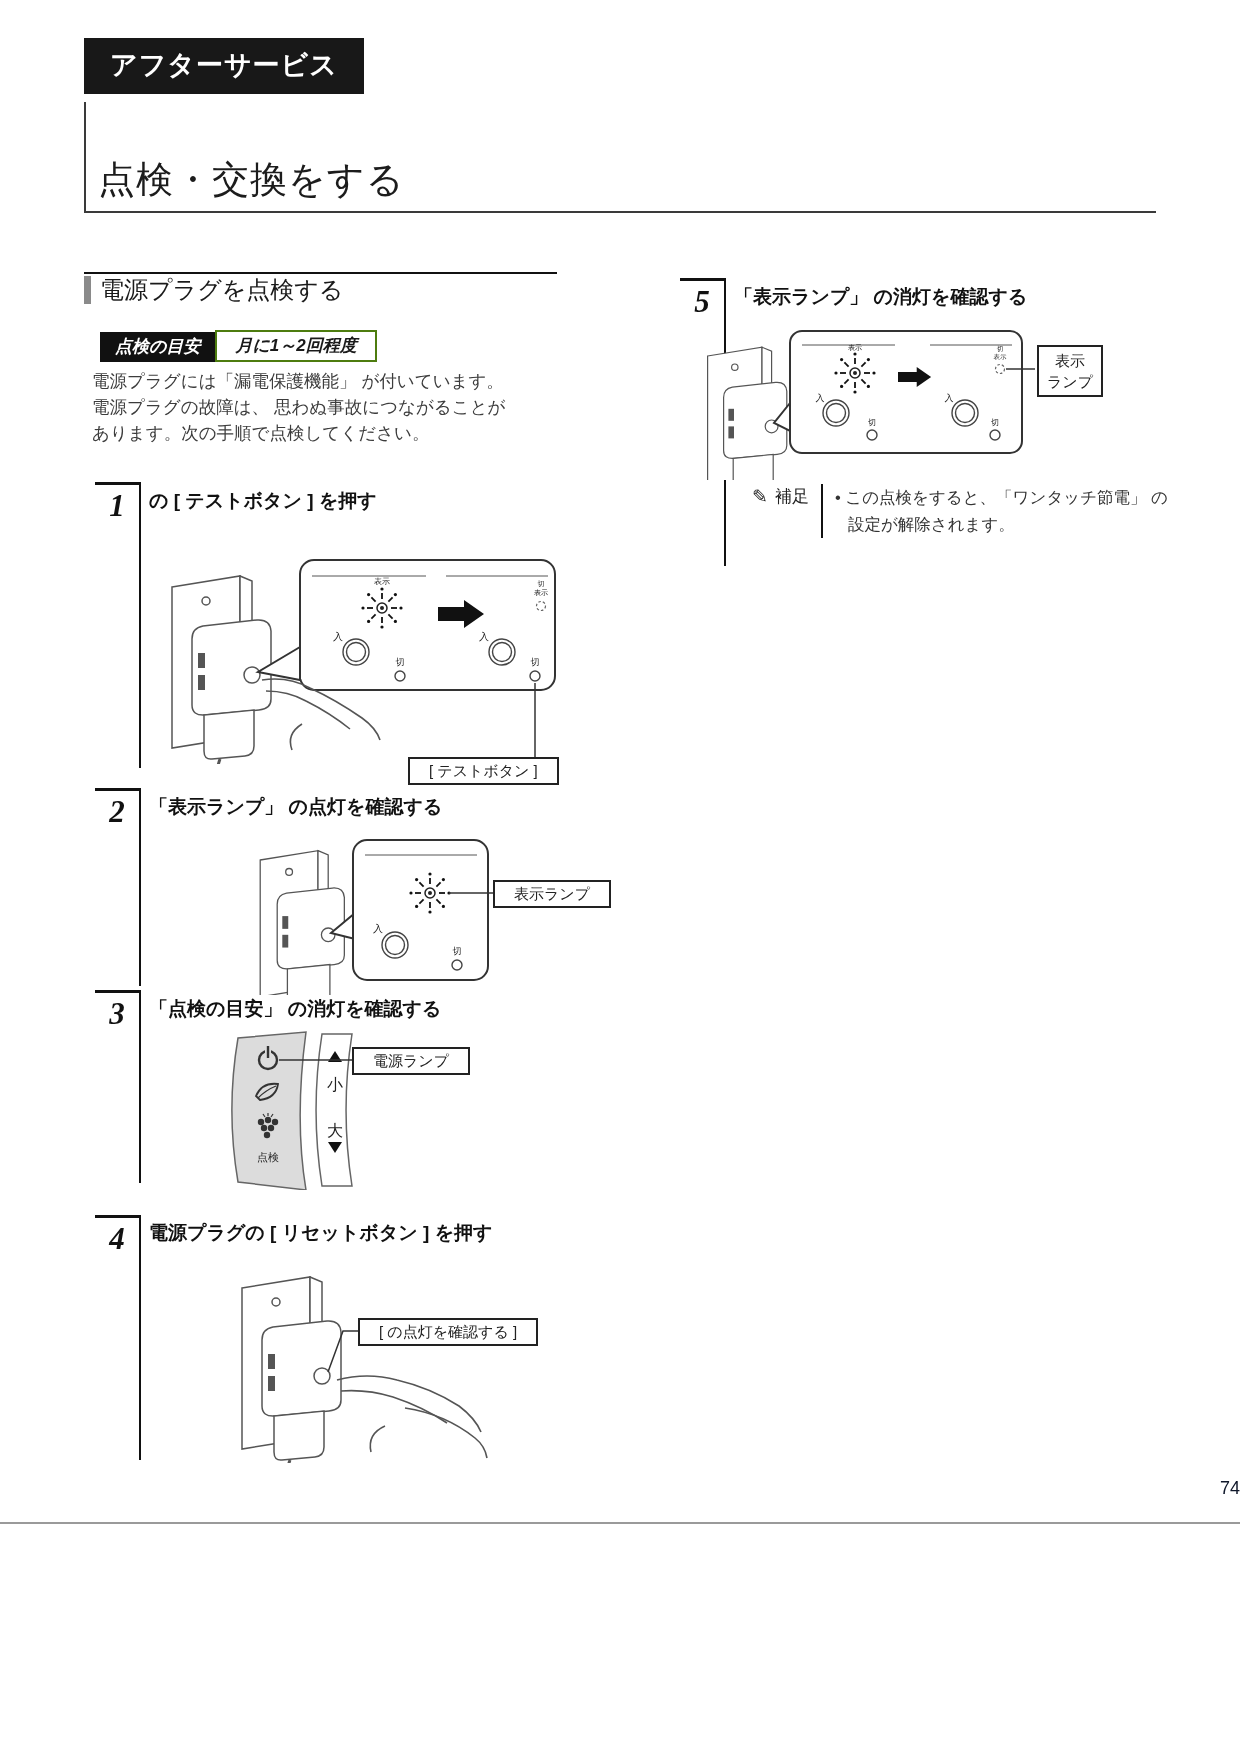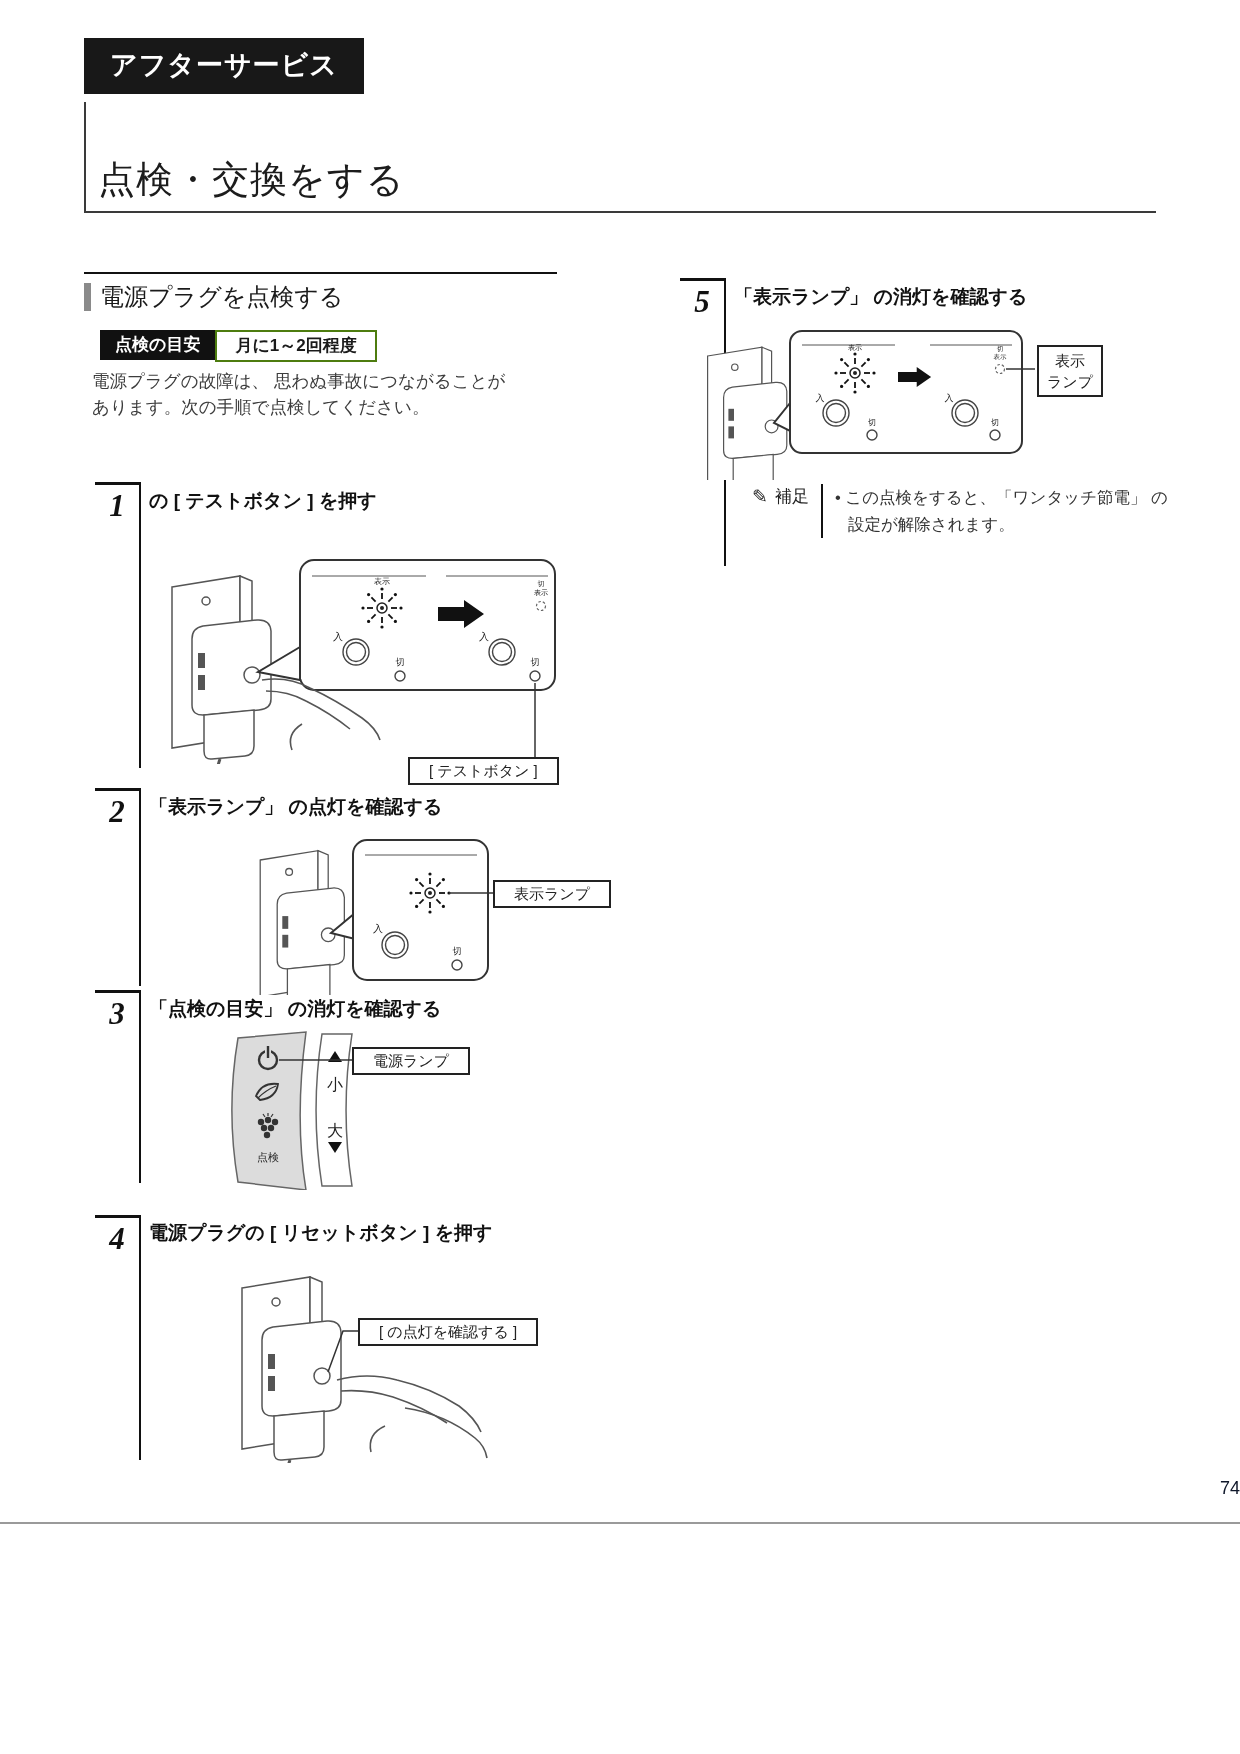--- a/index.html
+++ b/index.html
@@ -11,26 +11,26 @@
   .banner {
     position:absolute; left:84px; top:38px; background:#181818; color:#fff;
     font-size:27px; font-weight:bold; padding:9px 26px 11px 26px; letter-spacing:1px;
   }
   .title-vline { position:absolute; left:84px; top:102px; height:110px; border-left:2px solid #3a3a3a; }
   .page-title { position:absolute; left:98px; top:155px; font-size:37px; font-weight:400; color:#1c1c1c; letter-spacing:1px; }
   .title-hr { position:absolute; left:84px; top:211px; width:1072px; border-top:2px solid #3a3a3a; }
 
   .sec-head {
     position:absolute; left:84px; top:272px; width:473px;
-    border-top:2px solid #111; padding-top:7px; display:flex; align-items:center;
+    border-top:2px solid #111; display:flex; align-items:center;
   }
   .sec-bar { width:7px; height:28px; background:#8a8a8a; margin-right:9px; }
   .sec-title { font-size:24px; color:#1a1a1a; }
 
-  .badge-row { position:absolute; left:100px; top:330px; display:flex; align-items:flex-start; }
+  .badge-row { position:absolute; left:100px; top:330px; display:flex; align-items:flex-end;font-style:italic; }
   .badge-black { background:#111; color:#fff; font-size:17px; font-weight:bold; padding:3px 15px 4px; }
   .badge-box { border:2px solid #4d7c0f; font-size:17px; font-weight:bold; padding:2px 18px 3px; color:#1a1a1a; }
 
   .intro { position:absolute; left:92px; top:368px; width:470px; font-size:17.5px; line-height:26px; color:#3c3c3c; }
 
   .step-num {
     position:absolute; width:44px; border-top:3px solid #111; text-align:center;
     font-family:"Liberation Serif", serif; font-style:italic; font-weight:bold;
     font-size:31px; color:#111; padding-top:3px;
   }
@@ -117,20 +117,21 @@
     <span class="sec-bar"></span>
     <span class="sec-title">電源プラグを点検する</span>
   </div>
 
   <div class="badge-row">
     <span class="badge-black">点検の目安</span>
     <span class="badge-box">月に1～2回程度</span>
   </div>
 
   <div class="intro">
+    <div>電源プラグには「漏電保護機能」 が付いています。</div>
     <div>電源プラグの故障は、 思わぬ事故につながることが</div>
     <div>あります。次の手順で点検してください。</div>
   </div>
 
   <div class="step-num" style="left:95px; top:482px;">1</div>
   <div class="step-rule" style="left:139px; top:482px; height:286px;"></div>
   <div class="step-head" style="left:149px; top:487px;">
     <div>の [ テストボタン ] を押す</div>
   </div>
 

